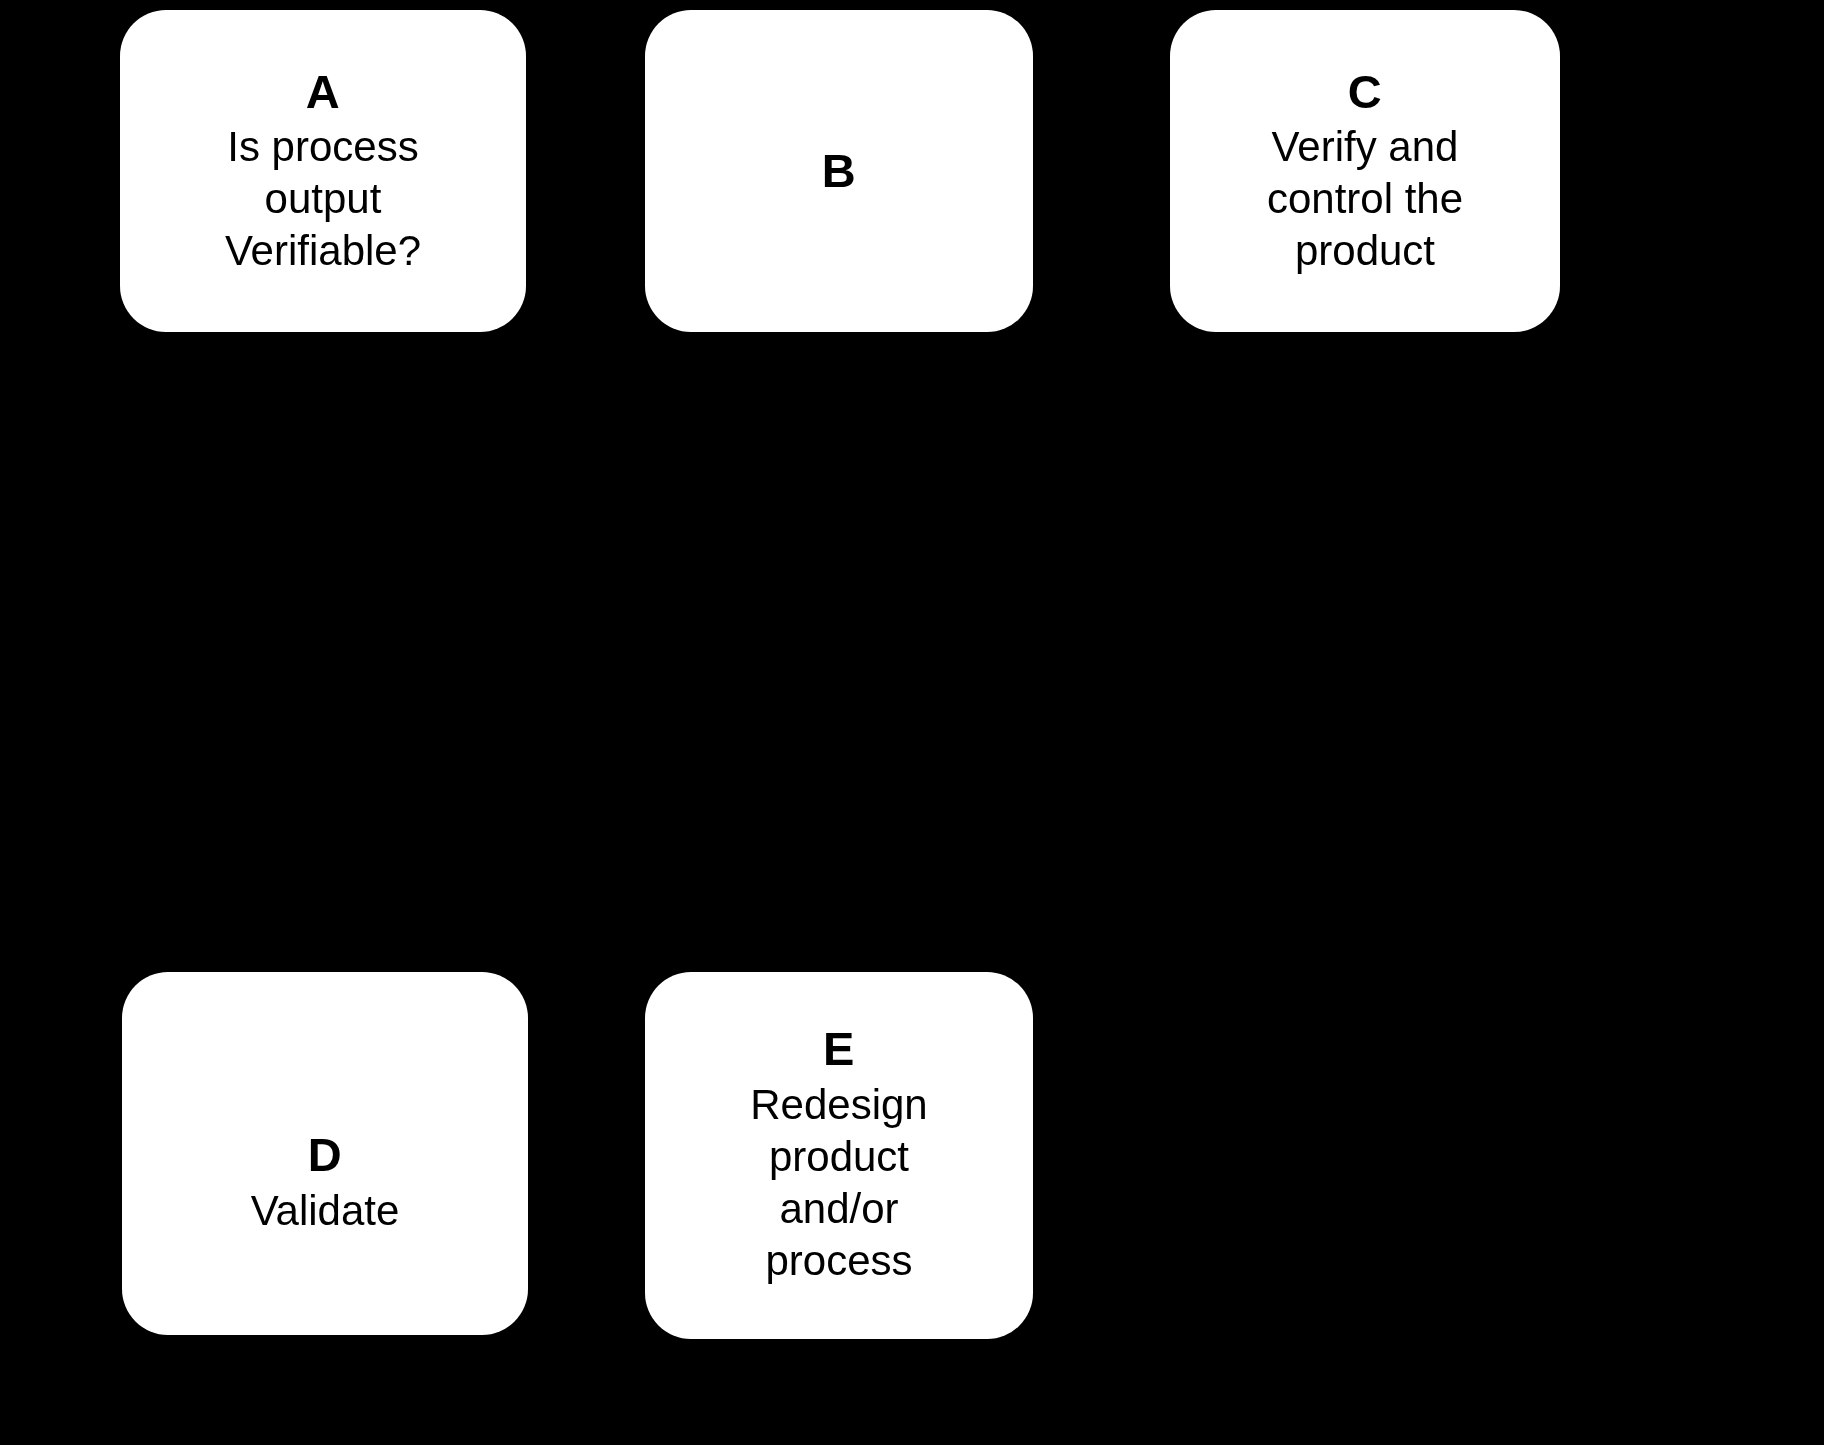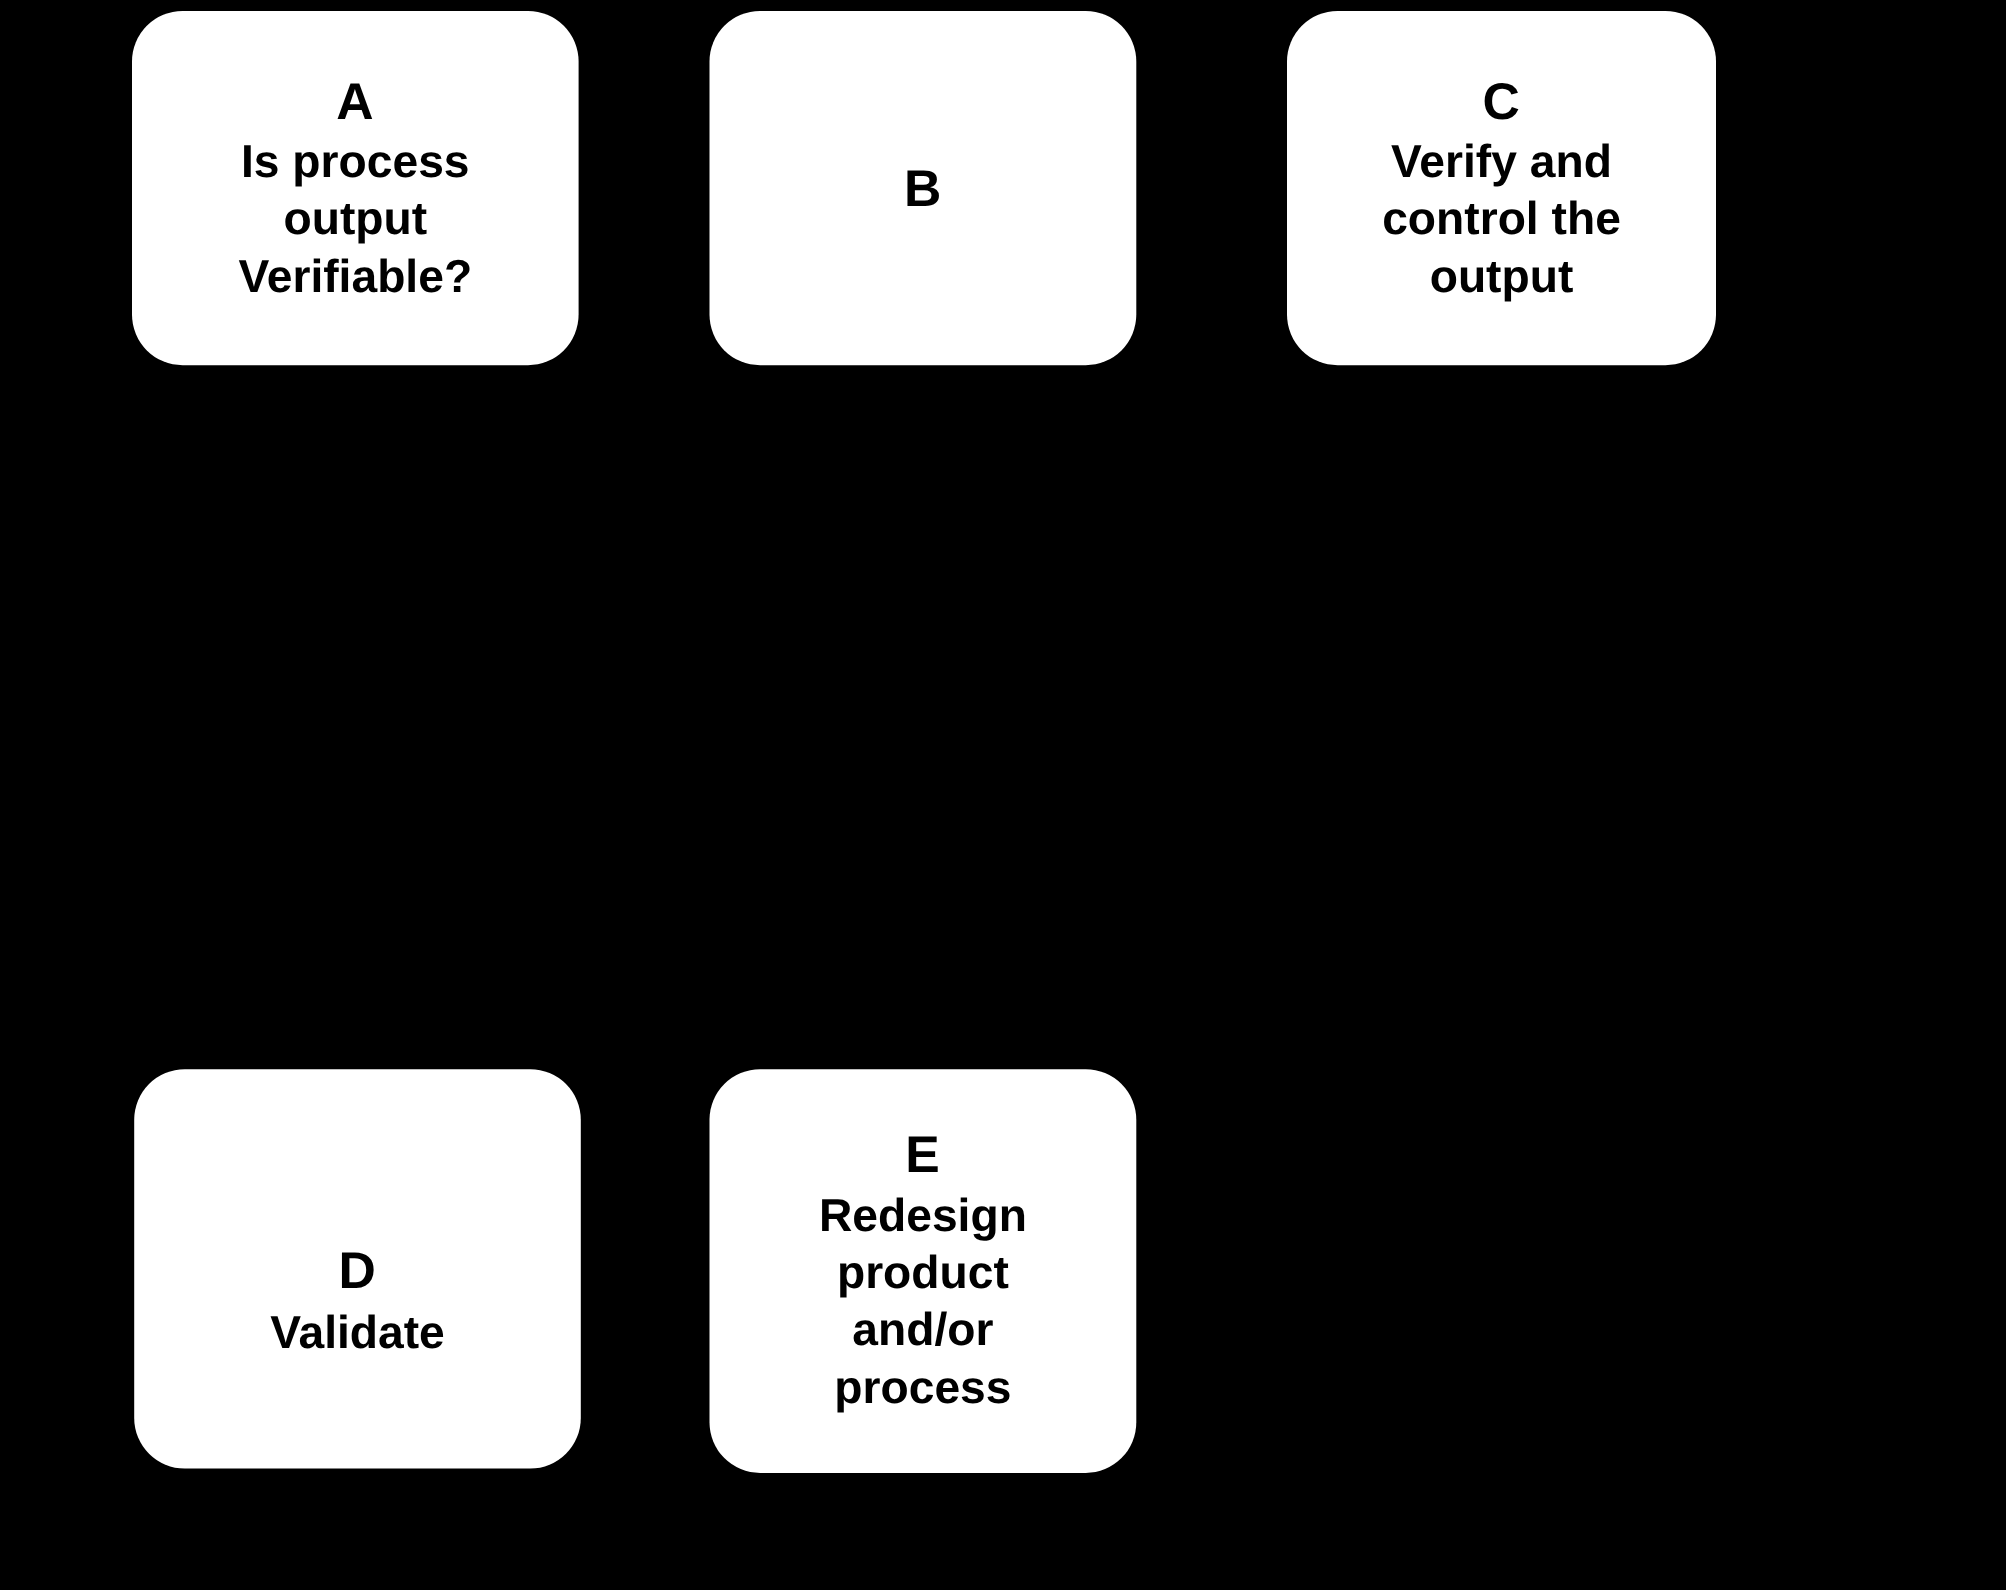--- a/index.html
+++ b/index.html
@@ -32,21 +32,21 @@
     padding: 6px 14px;
   }
   .node-letter {
     font-size: 47px;
     font-weight: bold;
     line-height: 1.16;
     letter-spacing: 0.5px;
   }
   .node-text {
     font-size: 42px;
-    font-weight: bold;
+    font-weight: normal;
     line-height: 1.24;
     white-space: pre-line;
     margin-top: 2px;
   }
 
   
   #node-a {
     left: 120px;  top: 10px;
     width: 406px; height: 322px;
   }
@@ -84,21 +84,21 @@
   </div>
 
   <div class="node" id="node-b">
     <div class="node-letter">B</div>
   </div>
 
   <div class="node" id="node-c">
     <div class="node-letter">C</div>
     <div class="node-text">Verify and
 control the
-output</div>
+product</div>
   </div>
 
   <div class="node" id="node-d">
     <div class="node-letter">D</div>
     <div class="node-text">Validate</div>
   </div>
 
   <div class="node" id="node-e">
     <div class="node-letter">E</div>
     <div class="node-text">Redesign

